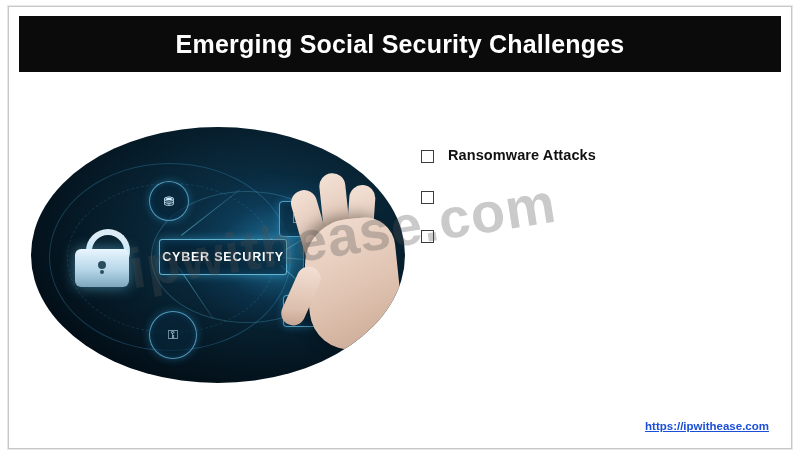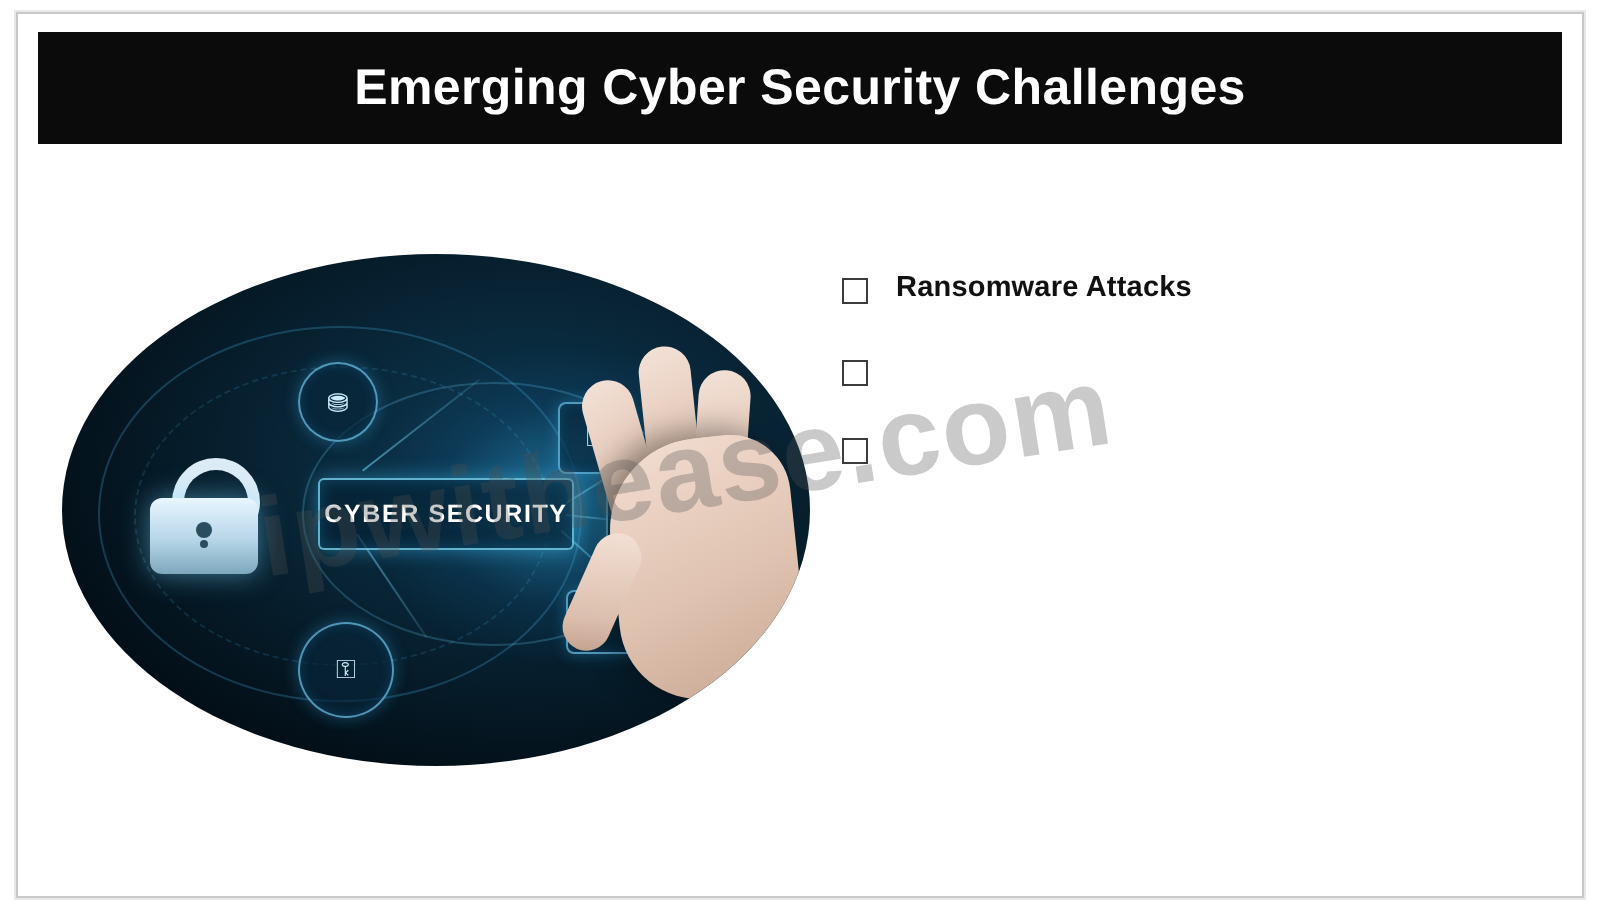--- a/index.html
+++ b/index.html
@@ -193,21 +193,21 @@
   }
   .hand .f1 { left: 22px; top: 28px; width: 26px; height: 84px; transform: rotate(-16deg); }
   .hand .f2 { left: 46px; top: 12px; width: 26px; height: 96px; transform: rotate(-6deg); }
   .hand .f3 { left: 70px; top: 24px; width: 26px; height: 92px; transform: rotate(4deg); }
   .hand .thumb { left: 12px; top: 104px; width: 24px; height: 62px; transform: rotate(24deg); }
 
   
   .bullets {
     position: absolute;
     left: 412px;
-    top: 128px;
+    top: 139px;
     width: 356px;
   }
   .bullet-row {
     display: flex;
     align-items: flex-start;
     margin-bottom: 22px;
   }
   .bullet-box {
     flex: 0 0 auto;
     width: 11px;
@@ -247,21 +247,21 @@
     color: #1b4fd8;
     text-decoration: underline;
   }
 </style>
 </head>
 <body>
 
 <div class="slide">
 
   <div class="title-bar">
-    <div class="title-text">Emerging Cyber Security Challenges</div>
+    <div class="title-text">Emerging Social Security Challenges</div>
   </div>
 
   <div class="graphic-wrap">
     <div class="ellipse">
       <div class="glow"></div>
       <div class="arc a1"></div>
       <div class="arc a2"></div>
       <div class="arc a3"></div>
 
       <div class="line l1"></div>
@@ -304,13 +304,14 @@
     <div class="bullet-row">
       <div class="bullet-box"></div>
     </div>
     <div class="bullet-row">
       <div class="bullet-box"></div>
     </div>
   </div>
 
   <div class="watermark">ipwithease.com</div>
 
+  <a class="site-link" href="#">https://ipwithease.com</a>
 </div>
 
 </body></html>

